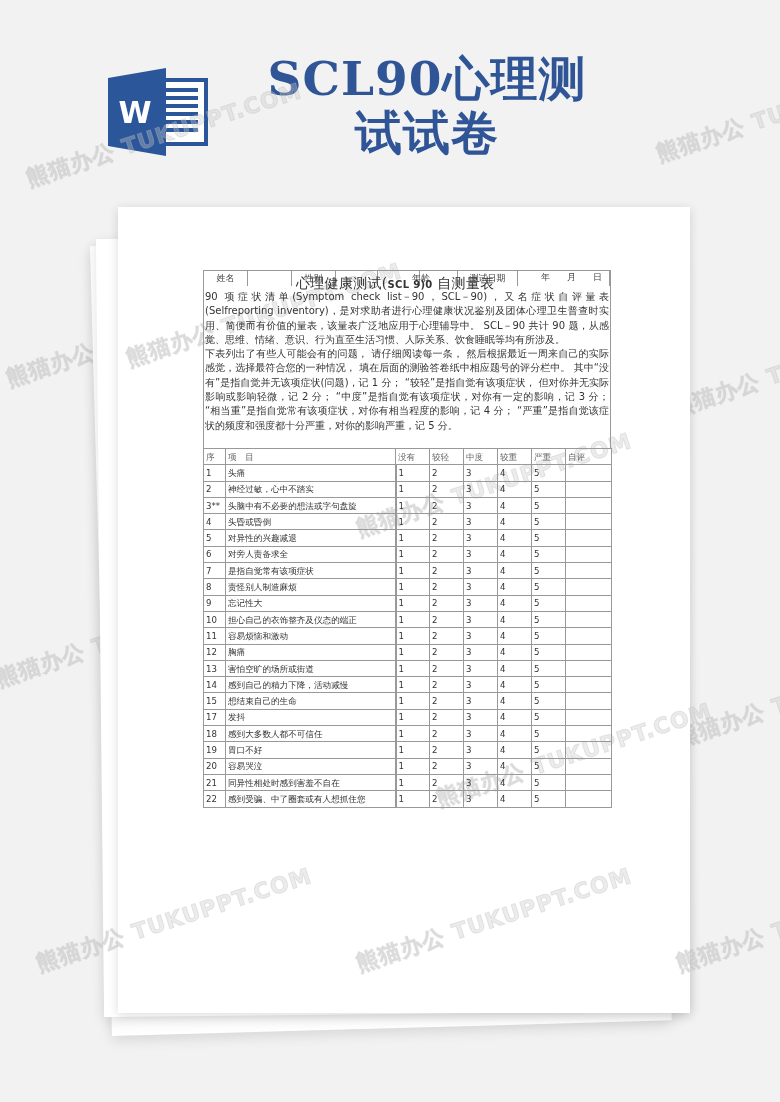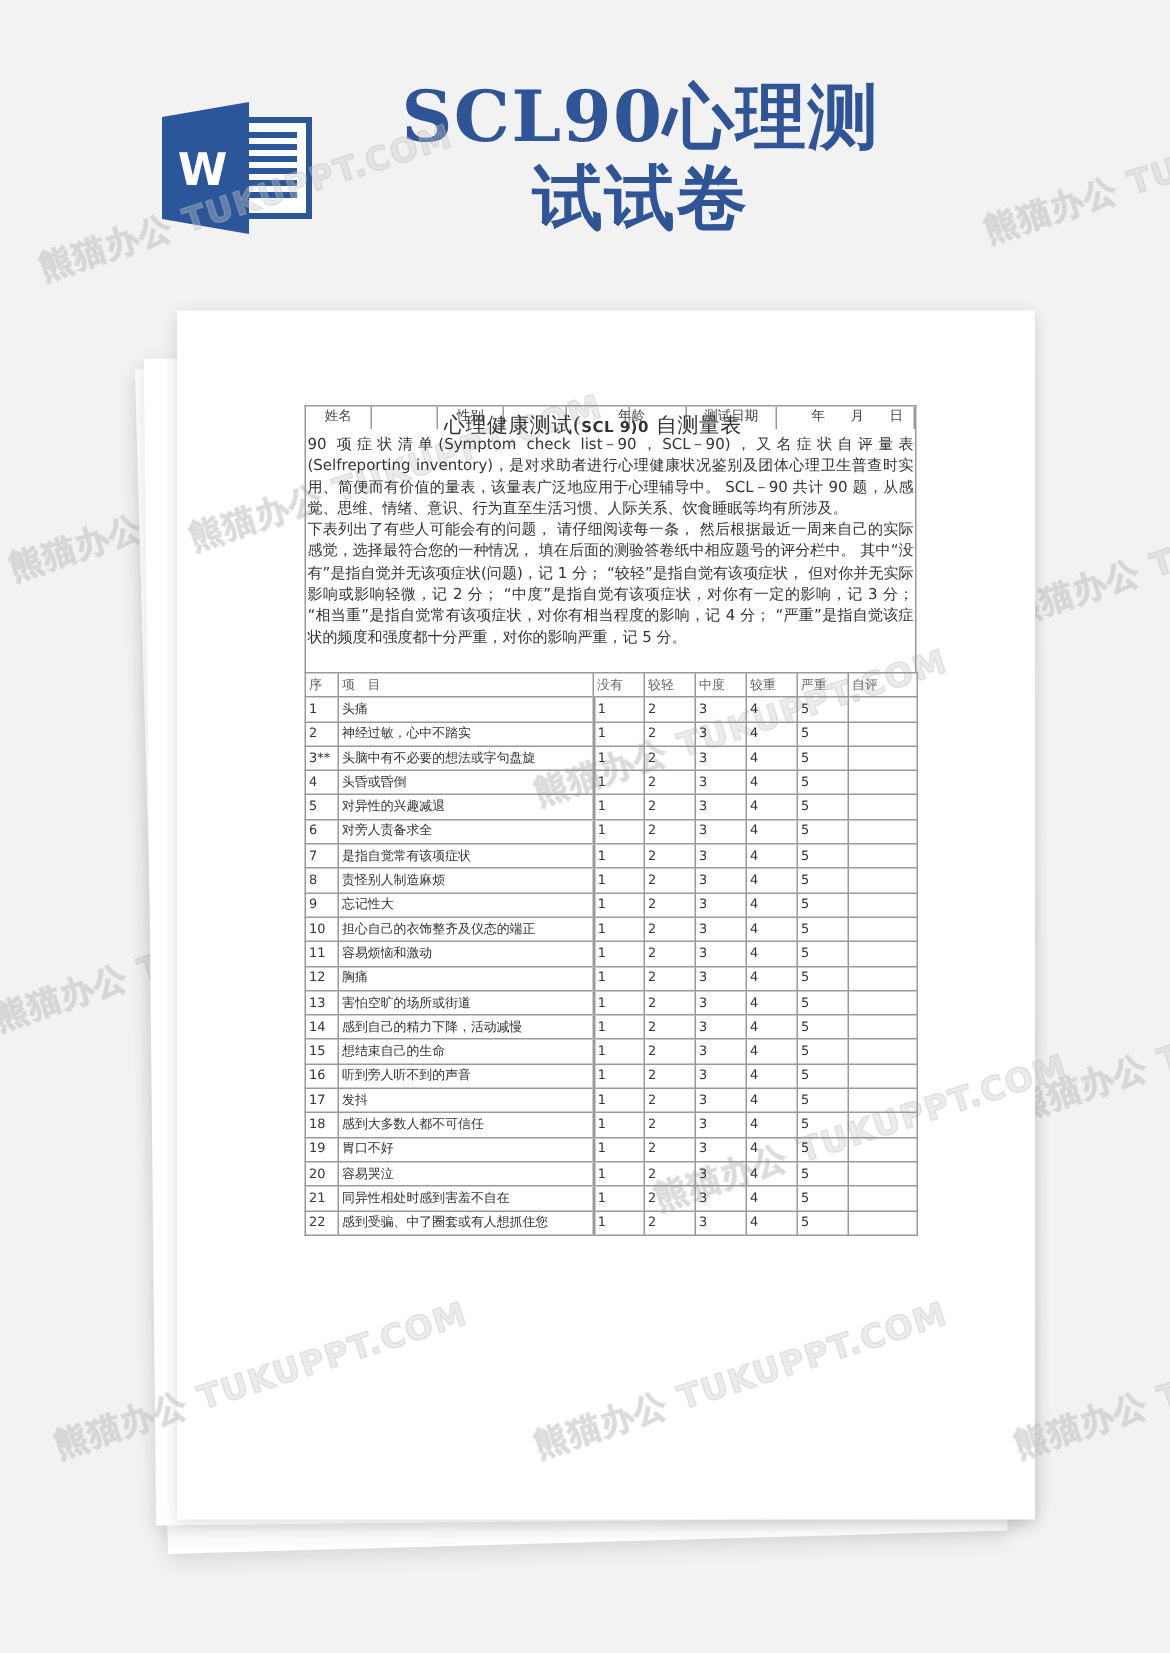--- a/index.html
+++ b/index.html
@@ -294,30 +294,20 @@
           <td>15</td>
           <td>想结束自己的生命</td>
           <td class="sc">1</td>
           <td>2</td>
           <td>3</td>
           <td>4</td>
           <td>5</td>
           <td></td>
         </tr>
         <tr>
-          <td>16</td>
-          <td>听到旁人听不到的声音</td>
-          <td class="sc">1</td>
-          <td>2</td>
-          <td>3</td>
-          <td>4</td>
-          <td>5</td>
-          <td></td>
-        </tr>
-        <tr>
           <td>17</td>
           <td>发抖</td>
           <td class="sc">1</td>
           <td>2</td>
           <td>3</td>
           <td>4</td>
           <td>5</td>
           <td></td>
         </tr>
         <tr>

